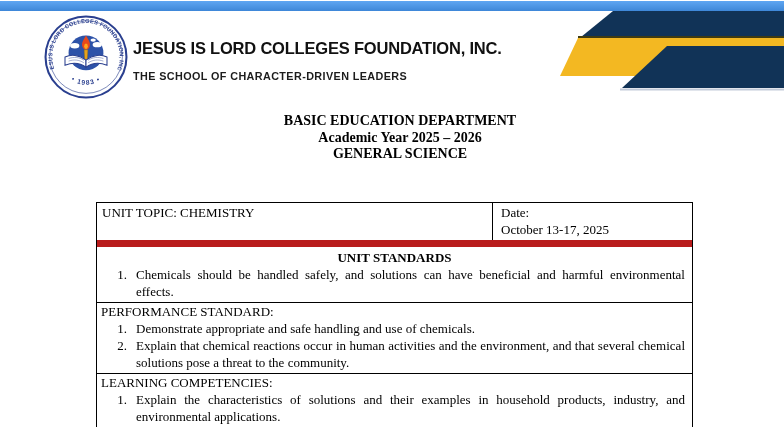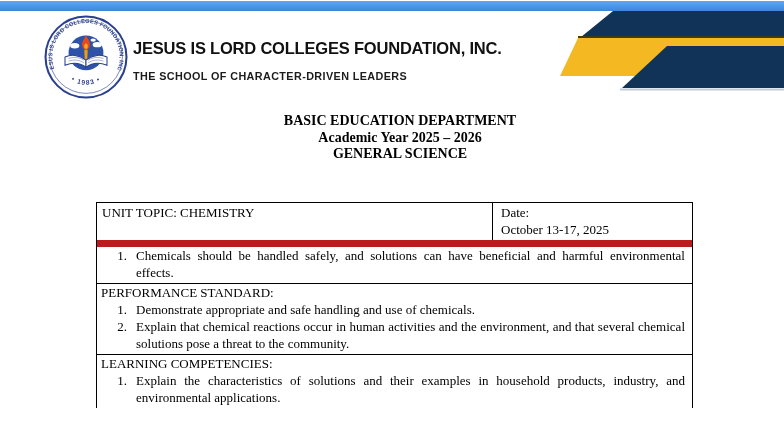--- a/index.html
+++ b/index.html
@@ -94,20 +94,21 @@
     <div class="cell-topic">
       <div>UNIT TOPIC: CHEMISTRY</div>
     </div>
     <div class="cell-date">
       <div>Date:</div>
       <div>October 13-17, 2025</div>
     </div>
   </div>
 
   <div class="section bordered">
+    <div class="unit-standards">UNIT STANDARDS</div>
     <div class="item">
       <span class="num">1.</span>
       <span class="itext">Chemicals should be handled safely, and solutions can have beneficial and harmful environmental effects.</span>
     </div>
   </div>
 
   <div class="section bordered">
     <div class="sec-head">PERFORMANCE STANDARD:</div>
     <div class="item">
       <span class="num">1.</span>

